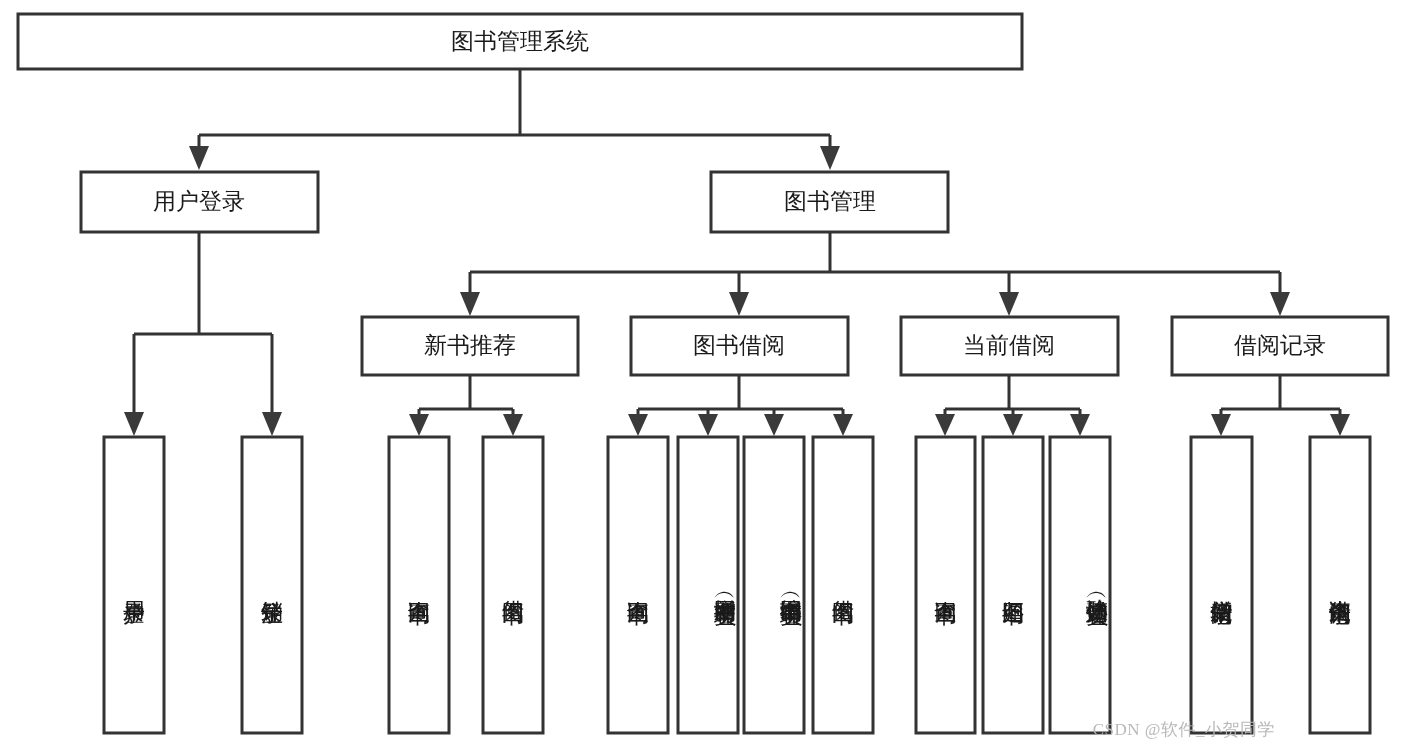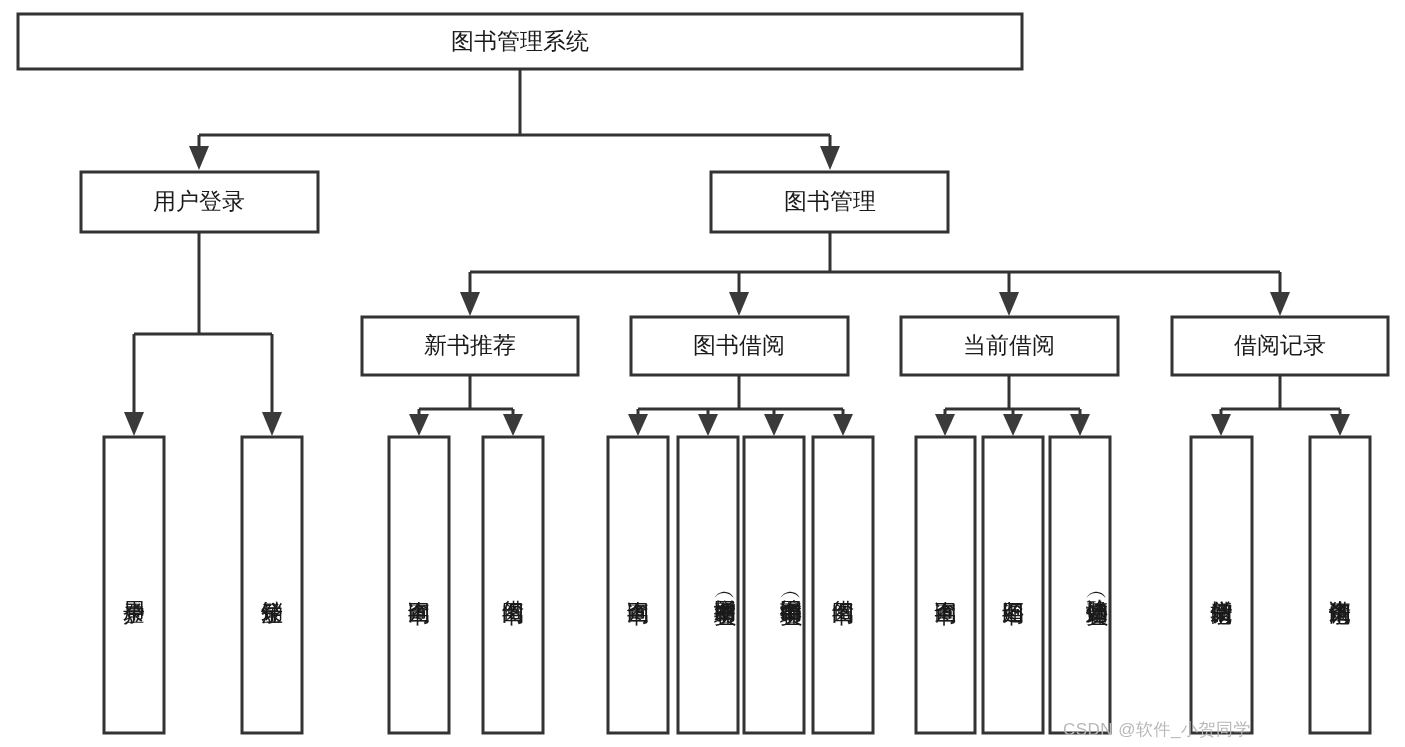--- a/index.html
+++ b/index.html
@@ -11,20 +11,21 @@
     width: 1405px;
     height: 747px;
     font-family: "Liberation Sans", "DejaVu Sans", sans-serif;
     overflow: hidden;
     position: relative;
   }
   #diagram-root {
     position: relative;
     width: 1265px;
     height: 747px;
+    padding-left: 24px;
   }
   svg.flow {
     position: absolute;
     top: 0;
     left: 0;
     width: 1405px;
     height: 747px;
     display: block;
   }
   .node-rect {
@@ -59,21 +60,21 @@
     text-orientation: upright;
     white-space: nowrap;
     letter-spacing: 1px;
     text-align: center;
     pointer-events: none;
   }
   .watermark {
     position: absolute;
     right: 14px;
     bottom: 6px;
-    font-family: Liberation Sans, sans-serif;
+    font-family: Liberation Serif, serif;
     font-size: 17px;
     color: #b8b8b8;
     letter-spacing: 0.5px;
     white-space: nowrap;
   }
 </style>
 </head>
 <body>
 
 <div id="diagram-root">

